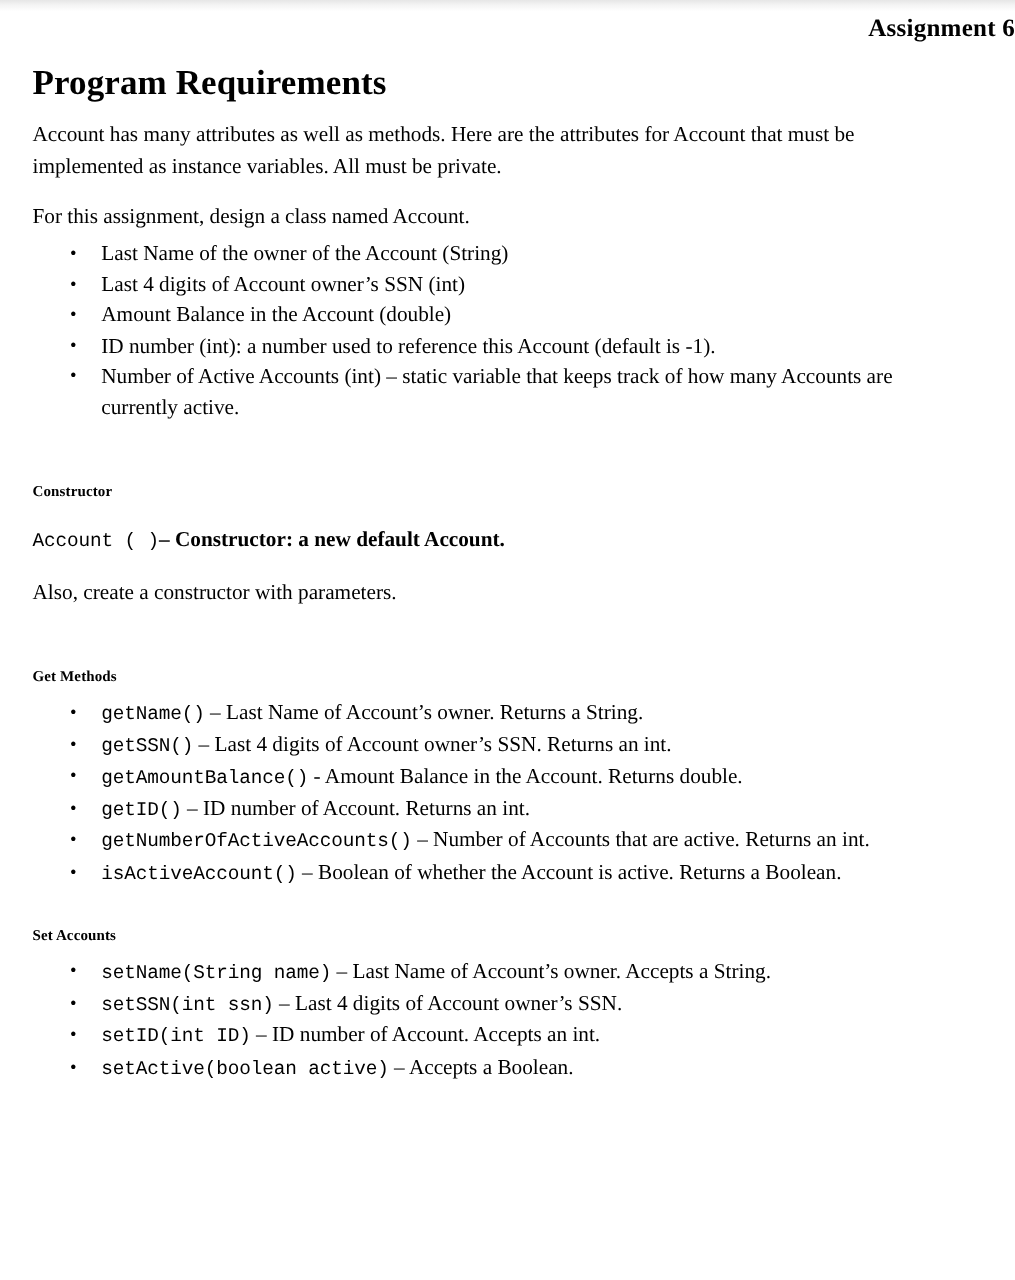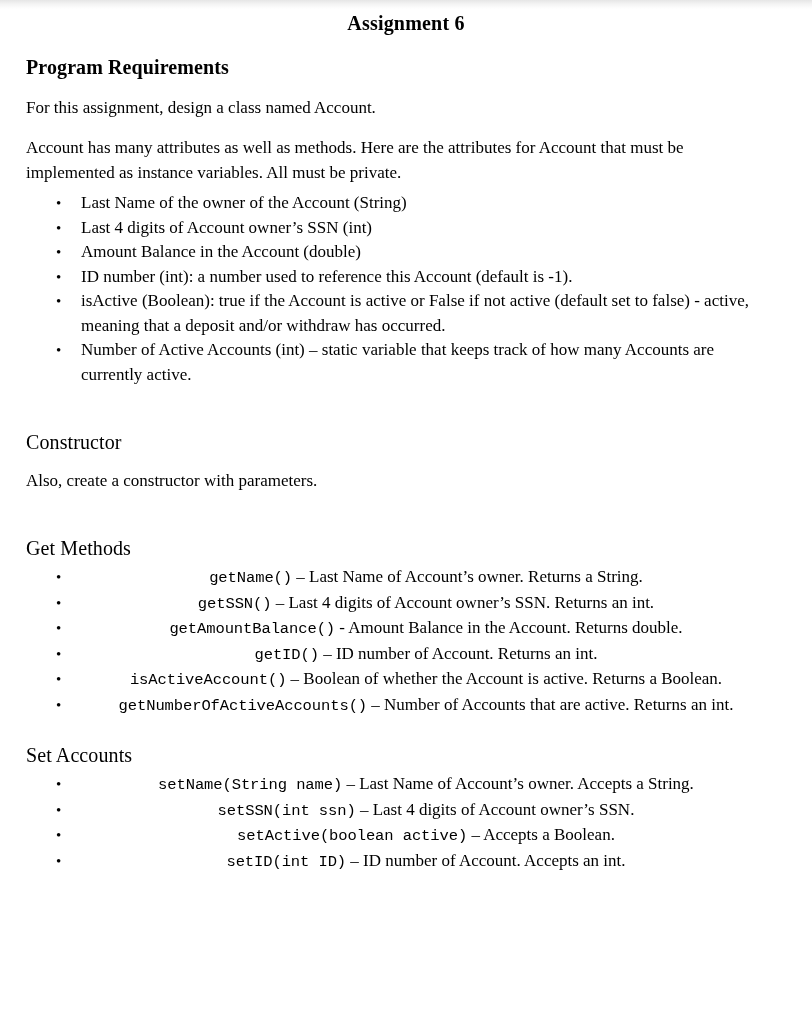--- a/index.html
+++ b/index.html
@@ -22,38 +22,38 @@
     width: 812px;
     height: 9px;
     background: linear-gradient(to bottom, #e6e6e6 0%, #f4f4f4 45%, #ffffff 100%);
     pointer-events: none;
   }
   .page {
     position: relative;
     padding: 0;
   }
   .doc-title {
-    text-align: center;
+    text-align: right;
     font-weight: bold;
     font-size: 20px;
     line-height: 26px;
     margin: 6px 0 0 0;
     padding-top: 4px;
     letter-spacing: 0.2px;
   }
   h2.section-major {
-    font-size: 20px;
+    font-size: 28px;
     font-weight: bold;
     margin: 18px 15px 0 26px;
     line-height: 26px;
     letter-spacing: 0.1px;
   }
   h3.section-minor {
-    font-size: 20px;
-    font-weight: normal;
+    font-size: 12px;
+    font-weight: bold;
     margin: 0 0 0 26px;
     line-height: 22px;
     letter-spacing: 0.1px;
   }
   p.body-para {
     font-size: 17px;
     line-height: 25px;
     margin: 15px 26px 0 26px;
     max-width: 735px;
     text-align: left;
@@ -86,21 +86,20 @@
     content: "\2022";
     position: absolute;
     left: -25px;
     top: 0;
     font-size: 15px;
     line-height: 24.5px;
   }
   ul.bullets.methods li {
     margin-left: 81px;
     max-width: 690px;
-    text-align: center;
   }
   code, .mono {
     font-family: "Liberation Mono", "DejaVu Sans Mono", monospace;
     font-size: 15.5px;
     letter-spacing: -0.1px;
   }
   .bold-serif {
     font-weight: bold;
   }
 </style>
@@ -108,38 +107,40 @@
 <body>
 
 <div class="top-edge"></div>
 
 <div class="page">
 
   <div class="doc-title">Assignment 6</div>
 
   <h2 class="section-major">Program Requirements</h2>
 
+  <p class="body-para">Account has many attributes as well as methods. Here are the attributes for Account that must be implemented as instance variables. All must be private.</p>
+
   <p class="body-para">For this assignment, design a class named Account.</p>
-
-  <p class="body-para">Account has many attributes as well as methods. Here are the attributes for Account that must be implemented as instance variables. All must be private.</p>
 
   <ul class="bullets">
     <li>Last Name of the owner of the Account (String)</li>
     <li>Last 4 digits of Account owner’s SSN (int)</li>
     <li>Amount Balance in the Account (double)</li>
     <li>ID number (int): a number used to reference this Account (default is -1).</li>
-    <li>isActive (Boolean): true if the Account is active or False if not active (default set to false) - active, meaning that a deposit and/or withdraw has occurred.</li>
     <li>Number of Active Accounts (int) – static variable that keeps track of how many Accounts are currently active.</li>
   </ul>
 
 
   <div class="spacer-para"></div>
 
   <h3 class="section-minor">Constructor</h3>
 
+  <p class="mono-line">
+    <code class="mono">Account ( )</code><span class="bold-serif">– Constructor: a new default Account.</span>
+  </p>
 
   <p class="body-para">Also, create a constructor with parameters.</p>
 
   <div class="spacer-para"></div>
 
   <h3 class="section-minor">Get Methods</h3>
 
   <ul class="bullets methods">
     <li>
       <code class="mono">getName()</code>
@@ -151,45 +152,45 @@
     </li>
     <li>
       <code class="mono">getAmountBalance()</code>
       <span>- Amount Balance in the Account. Returns double.</span>
     </li>
     <li>
       <code class="mono">getID()</code>
       <span>– ID number of Account. Returns an int.</span>
     </li>
     <li>
+      <code class="mono">getNumberOfActiveAccounts()</code>
+      <span>– Number of Accounts that are active. Returns an int.</span>
+    </li>
+    <li>
       <code class="mono">isActiveAccount()</code>
       <span>– Boolean of whether the Account is active. Returns a Boolean.</span>
-    </li>
-    <li>
-      <code class="mono">getNumberOfActiveAccounts()</code>
-      <span>– Number of Accounts that are active. Returns an int.</span>
     </li>
   </ul>
 
   <div class="spacer-small"></div>
 
   <h3 class="section-minor">Set Accounts</h3>
 
   <ul class="bullets methods">
     <li>
       <code class="mono">setName(String name)</code>
       <span>– Last Name of Account’s owner. Accepts a String.</span>
     </li>
     <li>
       <code class="mono">setSSN(int ssn)</code>
       <span>– Last 4 digits of Account owner’s SSN.</span>
     </li>
     <li>
+      <code class="mono">setID(int ID)</code>
+      <span>– ID number of Account. Accepts an int.</span>
+    </li>
+    <li>
       <code class="mono">setActive(boolean active)</code>
       <span>– Accepts a Boolean.</span>
-    </li>
-    <li>
-      <code class="mono">setID(int ID)</code>
-      <span>– ID number of Account. Accepts an int.</span>
     </li>
   </ul>
 
 </div>
 
 </body></html>

